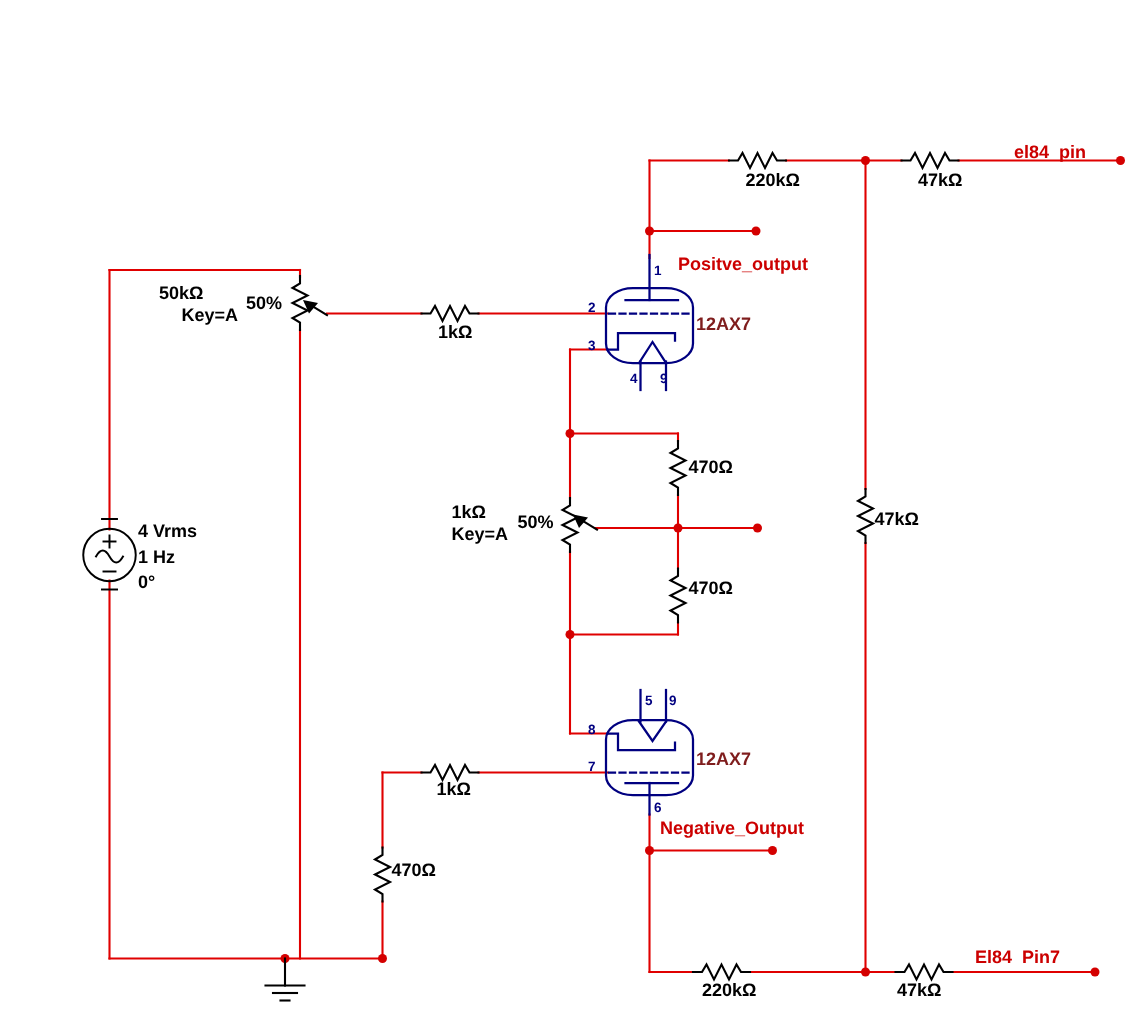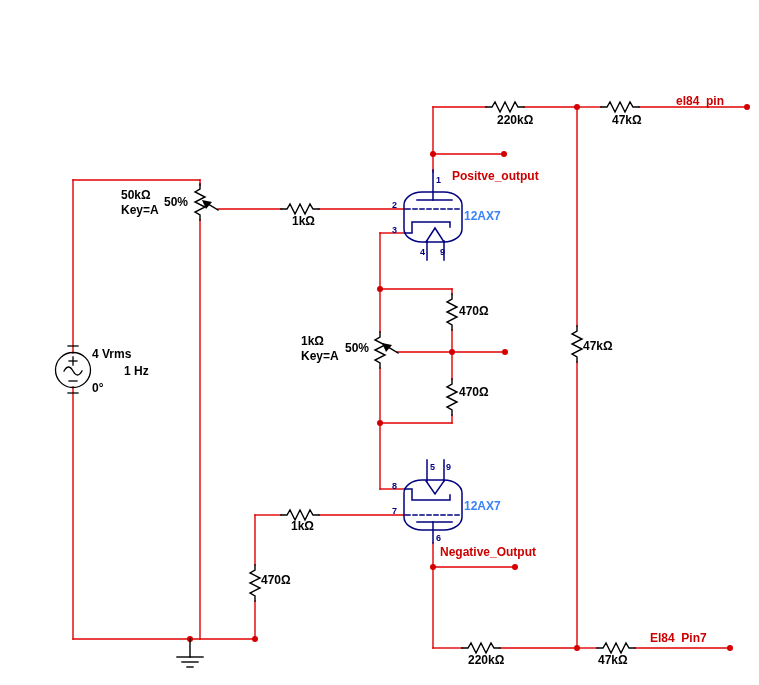--- a/index.html
+++ b/index.html
@@ -6,21 +6,21 @@
   #canvas{
     position:relative;width:759px;height:685px;background:#ffffff;overflow:hidden;
     font-family:"Liberation Sans",sans-serif;
   }
   #schem-svg{position:absolute;left:0;top:0;}
   .lbl{
     position:absolute;font-weight:bold;font-size:12px;line-height:14px;
     color:#000000;white-space:pre;
   }
   .lbl-net{color:#cc0000;}
-  .lbl-tube{color:#3b82f6;}
+  .lbl-tube{color:#7f1d1d;}
   .pinnum{
     position:absolute;font-weight:bold;font-size:9px;line-height:10px;
     color:#000080;white-space:pre;
   }
 </style>
 </head>
 <body>
 
 <div id="canvas">
 
@@ -141,30 +141,30 @@
       <line x1="427" y1="460" x2="427" y2="481"></line>
       <line x1="444" y1="460" x2="444" y2="481"></line>
       <polyline points="426,481 435,494 444,481"></polyline>
       <polyline points="405,489 412,489 412,500 450,500 450,495"></polyline>
       <line x1="406" y1="515" x2="460" y2="515" stroke-dasharray="4,3"></line>
       <line x1="417" y1="522" x2="452" y2="522"></line>
       <line x1="433" y1="522" x2="433" y2="543"></line>
     </g>
   </svg>
 
-  <span class="lbl" style="left:121px;top:188px;">50kΩ</span>
+  <span class="lbl" style="left:106px;top:188px;">50kΩ</span>
   <span class="lbl" style="left:121px;top:203px;">Key=A</span>
   <span class="lbl" style="left:164px;top:195px;">50%</span>
 
   <span class="lbl" style="left:292px;top:214px;">1kΩ</span>
   <span class="lbl" style="left:497px;top:113px;">220kΩ</span>
   <span class="lbl" style="left:612px;top:113px;">47kΩ</span>
 
   <span class="lbl" style="left:92px;top:347px;">4 Vrms</span>
-  <span class="lbl" style="left:92px;top:364px;padding-left:32px;">1 Hz</span>
+  <span class="lbl" style="left:92px;top:364px;">1 Hz</span>
   <span class="lbl" style="left:92px;top:381px;">0°</span>
 
   <span class="lbl" style="left:459px;top:304px;">470Ω</span>
   <span class="lbl" style="left:301px;top:334px;">1kΩ</span>
   <span class="lbl" style="left:301px;top:349px;">Key=A</span>
   <span class="lbl" style="left:345px;top:341px;">50%</span>
   <span class="lbl" style="left:459px;top:385px;">470Ω</span>
   <span class="lbl" style="left:583px;top:339px;">47kΩ</span>
 
   <span class="lbl" style="left:291px;top:519px;">1kΩ</span>

